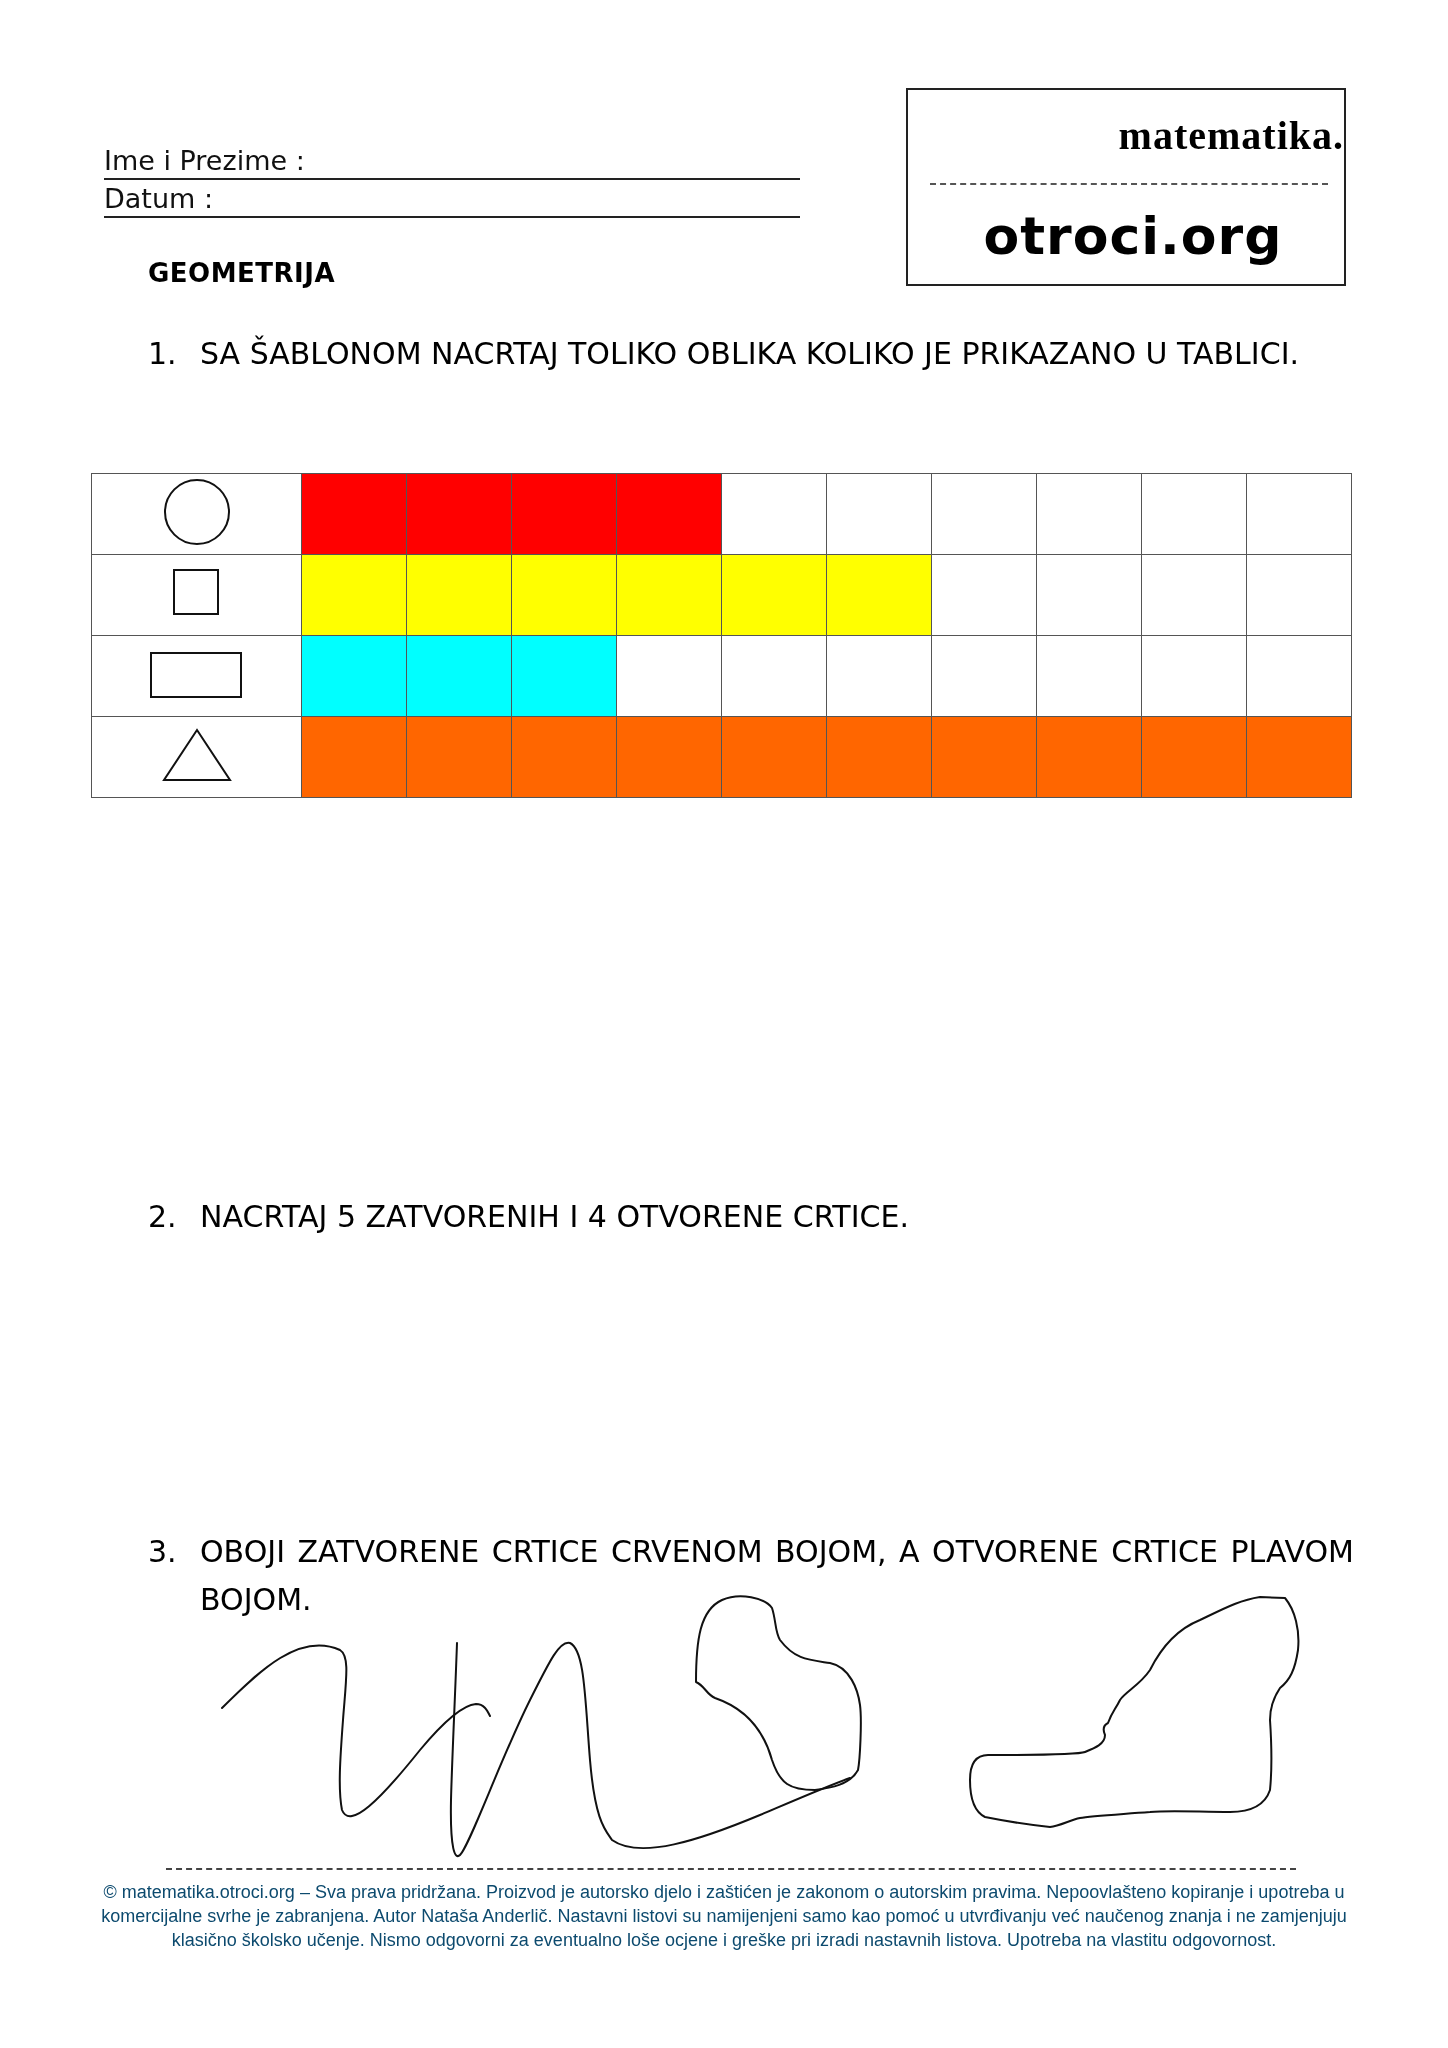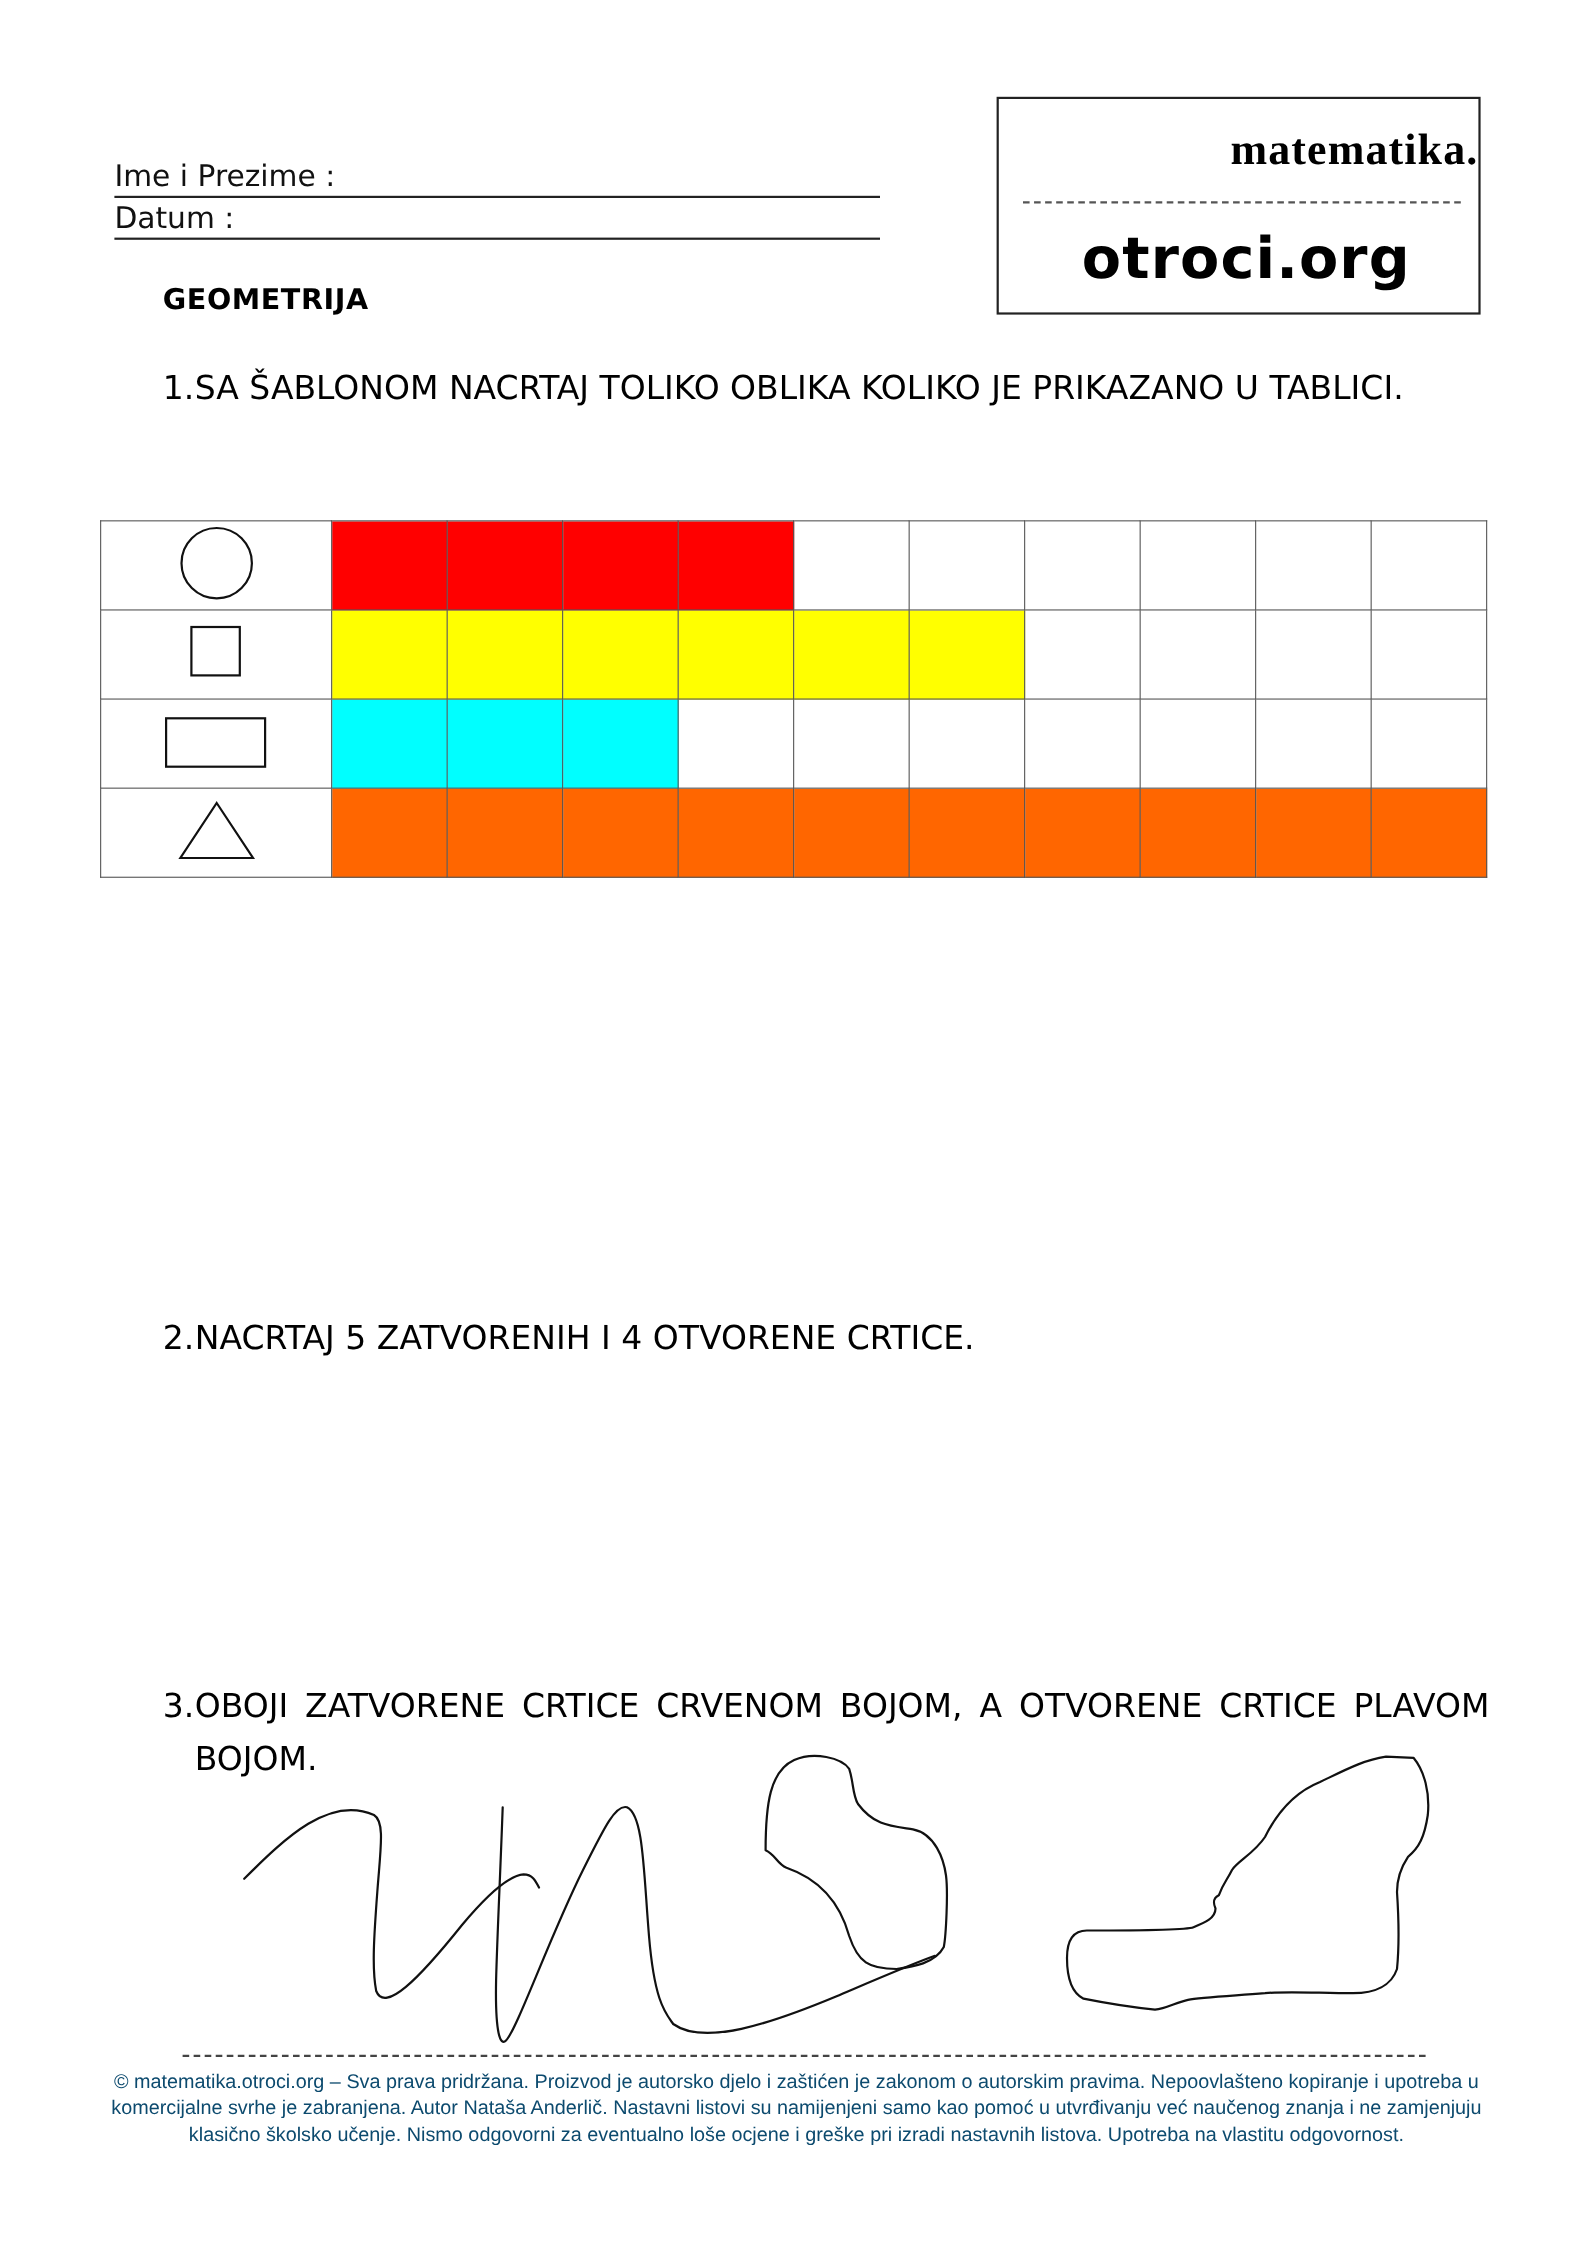--- a/index.html
+++ b/index.html
@@ -6,21 +6,21 @@
   body { width: 1448px; height: 2048px; position: relative; overflow: hidden; font-family: "DejaVu Sans", sans-serif; color: #000; }
   .field-row { position: absolute; left: 104px; width: 696px; height: 40px; border-bottom: 2px solid #222; }
   .field-label { position: absolute; left: 0; bottom: 0px; font-family: "DejaVu Sans", sans-serif; font-size: 27px; line-height: 34px; color: #111; }
   .section-label { position: absolute; left: 148px; top: 258px; font-family: "DejaVu Sans", sans-serif; font-weight: bold; font-size: 26px; letter-spacing: 0.5px; }
   .logo-box { position: absolute; left: 906px; top: 88px; width: 440px; height: 198px; border: 2px solid #222; box-sizing: border-box; }
   .logo-line1 { position: absolute; left: 0; right: 0; top: 22px; text-align: right; font-family: Liberation Serif, serif; font-weight: bold; font-size: 40px; letter-spacing: 1px; }
   .logo-sep { position: absolute; left: 22px; right: 16px; top: 93px; border-top: 2px dashed #555; }
   .logo-line2 { position: absolute; left: 0; right: 0; top: 116px; text-align: center; font-family: "DejaVu Sans", sans-serif; font-weight: bold; font-size: 52px; letter-spacing: 1px; padding-left: 14px; }
   .task { position: absolute; left: 148px; width: 1206px; font-family: "DejaVu Sans", sans-serif; font-size: 30px; line-height: 48px; text-transform: uppercase; }
   .task .num { position: absolute; left: 0; top: 0; }
-  .task .txt { margin-left: 29px; display: block; }
+  .task .txt { margin-left: 52px; display: block; }
   .task.justify .txt { text-align: justify; text-align-last: left; }
   table.grid { position: absolute; left: 91px; top: 473px; border-collapse: collapse; table-layout: fixed; }
   table.grid td { border: 1.5px solid #555; height: 80px; padding: 0; }
   table.grid td.shape { width: 209px; text-align: center; vertical-align: middle; }
   table.grid td.cell { width: 104px; }
   .footer-dash { position: absolute; left: 166px; top: 1868px; width: 1130px; border-top: 2px dashed #444; }
   .footer { position: absolute; left: 100px; top: 1880px; width: 1248px; text-align: center; font-family: "Liberation Sans", sans-serif; font-size: 18px; line-height: 24px; color: #0c4a6e; }
   svg.curves { position: absolute; left: 0; top: 0; }
 </style>
 </head>

